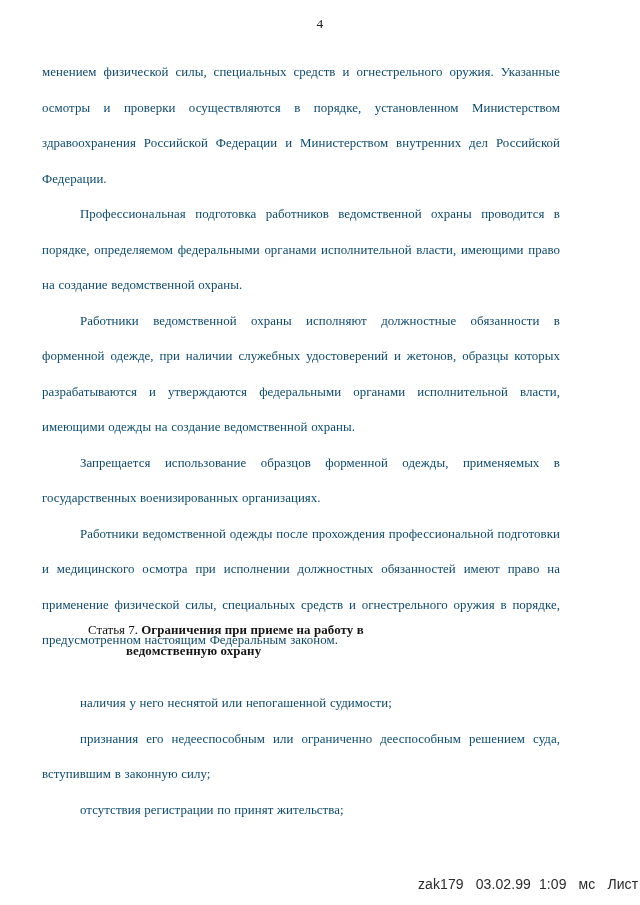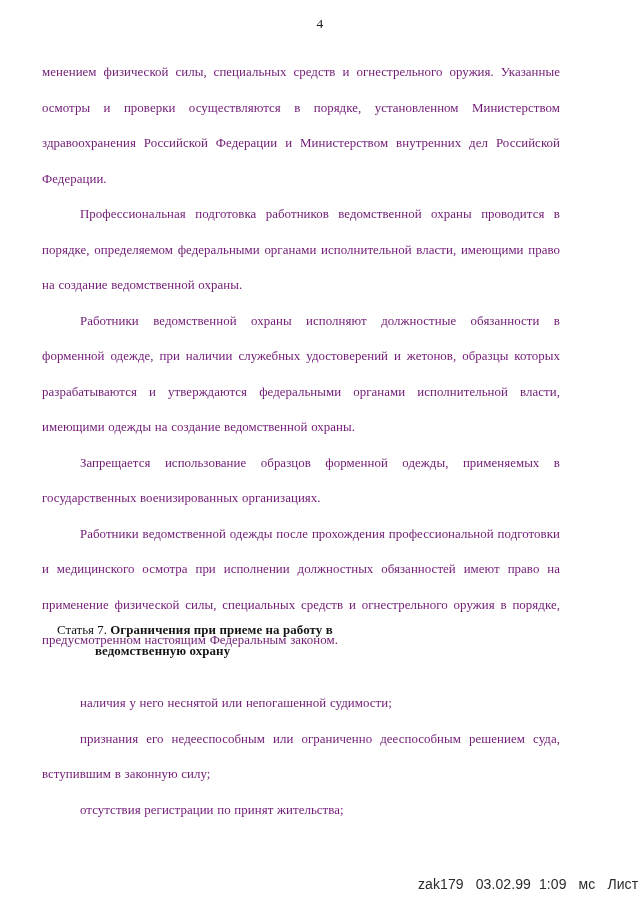--- a/index.html
+++ b/index.html
@@ -37,21 +37,21 @@
     top: 55px;
     left: 42px;
     width: 518px;
   }
   .para {
     margin: 0;
     font-size: 12.9px;
     line-height: 35.5px;
     text-align: justify;
     text-justify: inter-word;
-    color: #701a75;
+    color: #0c4a6e;
     letter-spacing: 0.05px;
     word-spacing: 0.4px;
   }
   
   .para.cont {
     text-indent: 0;
   }
   .para.indent {
     text-indent: 38px;
   }
@@ -60,21 +60,21 @@
     content: "";
     display: inline-block;
     width: 100%;
   }
   .para.nostretch::after {
     content: none;
   }
   
   .article-heading {
     position: absolute;
-    left: 57px;
+    left: 88px;
     top: 620px;
     width: 420px;
     font-size: 12.9px;
     line-height: 21px;
     color: #141414;
   }
   .article-heading .art-num {
     font-weight: normal;
   }
   .article-heading .art-title {

